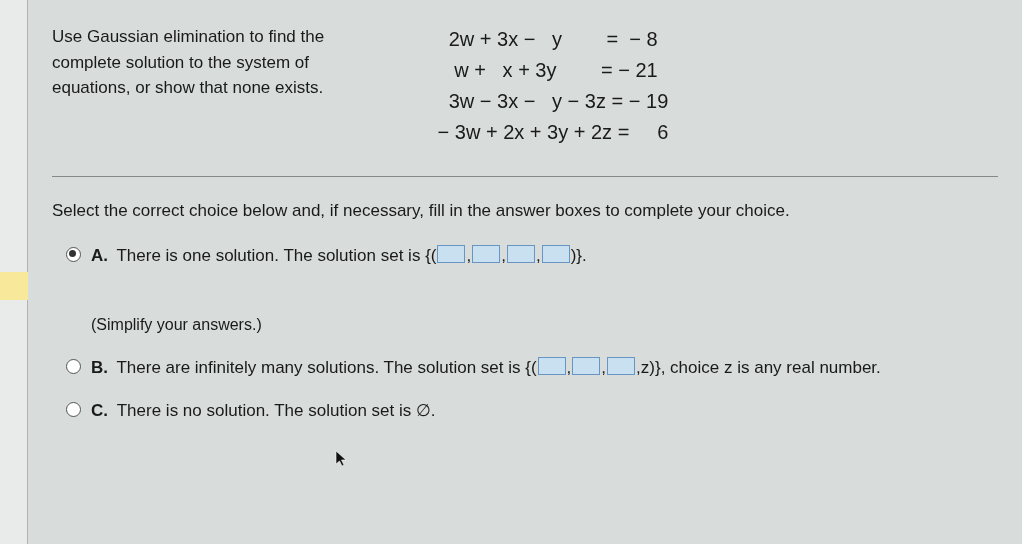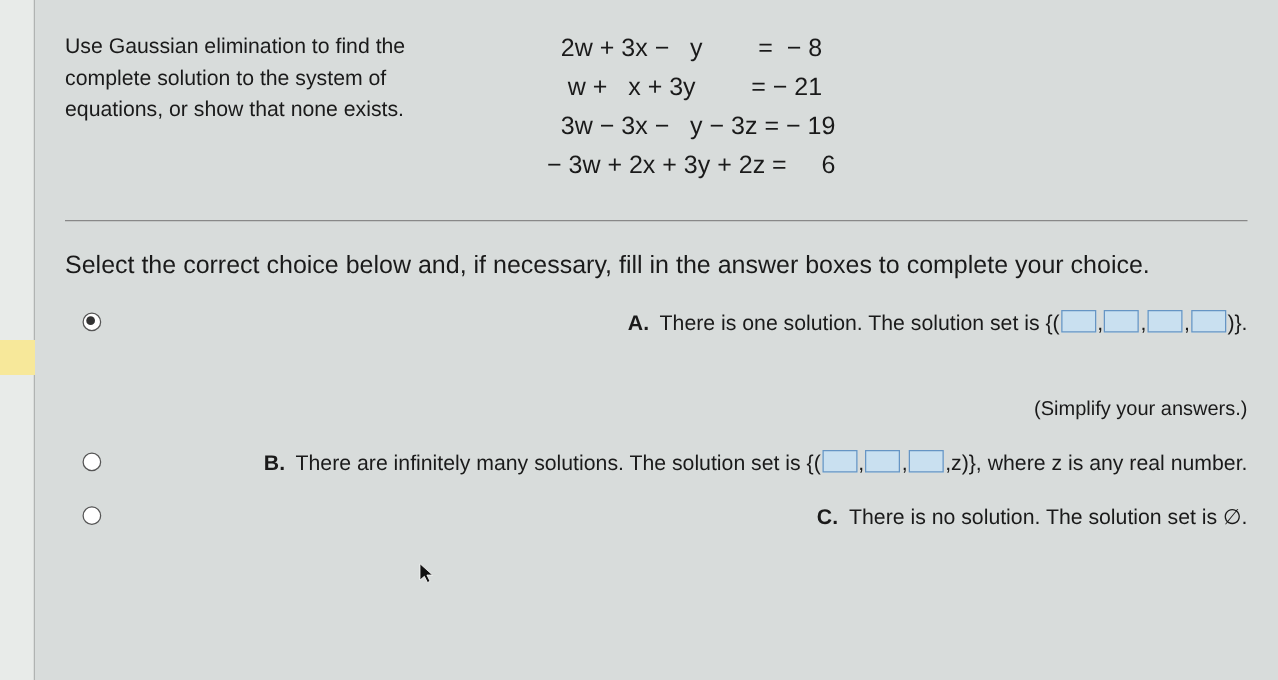--- a/index.html
+++ b/index.html
@@ -44,26 +44,25 @@
       font-family: Arial, sans-serif;
       line-height: 1.55;
       white-space: pre;
     }
     hr.divider {
       border: none;
       border-top: 1px solid #888;
       margin: 28px 0 24px 0;
     }
     .select-instr {
-      font-size: 20px;
+      font-size: 17px;
       margin-bottom: 22px;
     }
     .choices {
       padding-left: 14px;
-      text-align: right;
     }
     .choice {
       display: flex;
       align-items: flex-start;
       gap: 10px;
       margin-bottom: 18px;
       font-size: 17px;
       line-height: 1.5;
     }
     .radio {
@@ -149,21 +148,21 @@
         <span class="choice-label">A.</span>
         <span>There is one solution. The solution set is </span>{(<span class="blank"></span>,<span class="blank"></span>,<span class="blank"></span>,<span class="blank"></span>)}<span>.</span>
         <div class="hint">(Simplify your answers.)</div>
       </div>
     </div>
 
     <div class="choice">
       <span class="radio"></span>
       <div class="choice-body">
         <span class="choice-label">B.</span>
-        <span>There are infinitely many solutions. The solution set is </span>{(<span class="blank"></span>,<span class="blank"></span>,<span class="blank"></span>,z)}<span>, where z is any real number.</span>
+        <span>There are infinitely many solutions. The solution set is </span>{(<span class="blank"></span>,<span class="blank"></span>,<span class="blank"></span>,z)}<span>, choice z is any real number.</span>
       </div>
     </div>
 
     <div class="choice">
       <span class="radio"></span>
       <div class="choice-body">
         <span class="choice-label">C.</span>
         <span class="emptyset">There is no solution. The solution set is ∅.</span>
       </div>
     </div>

